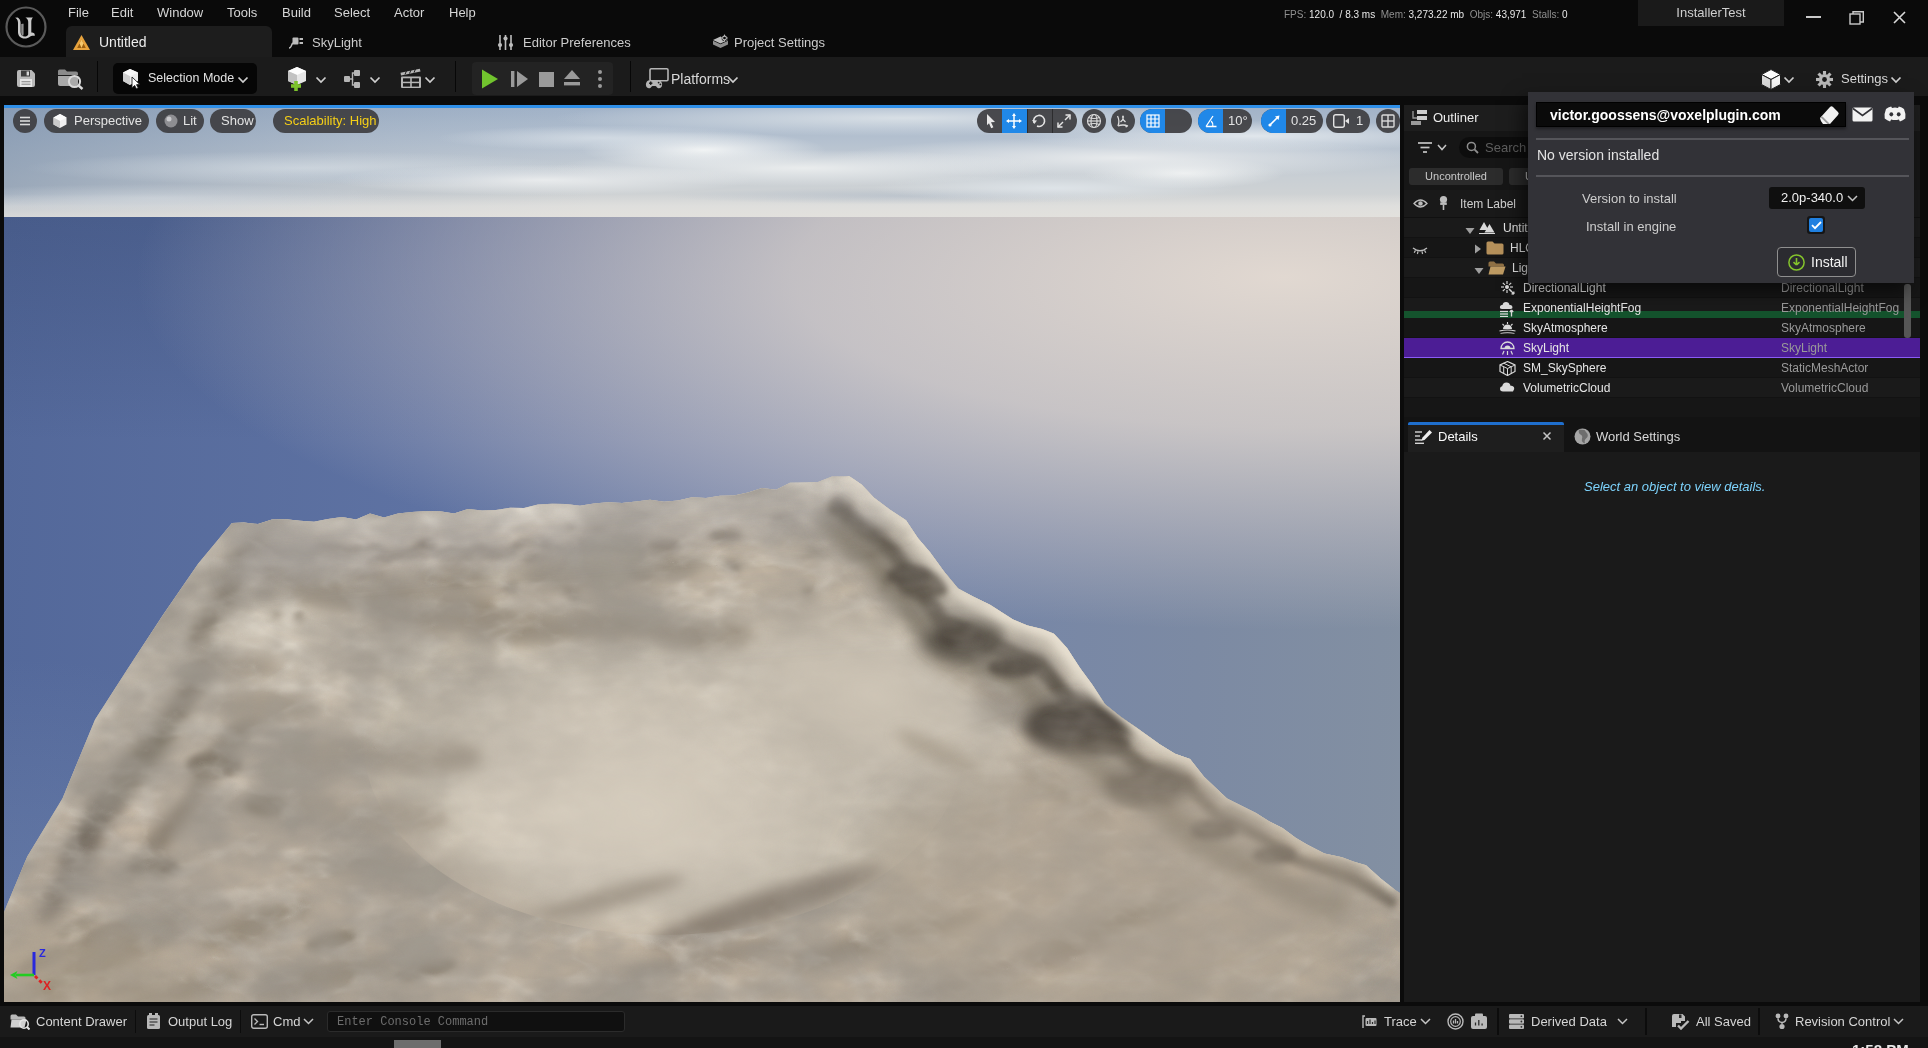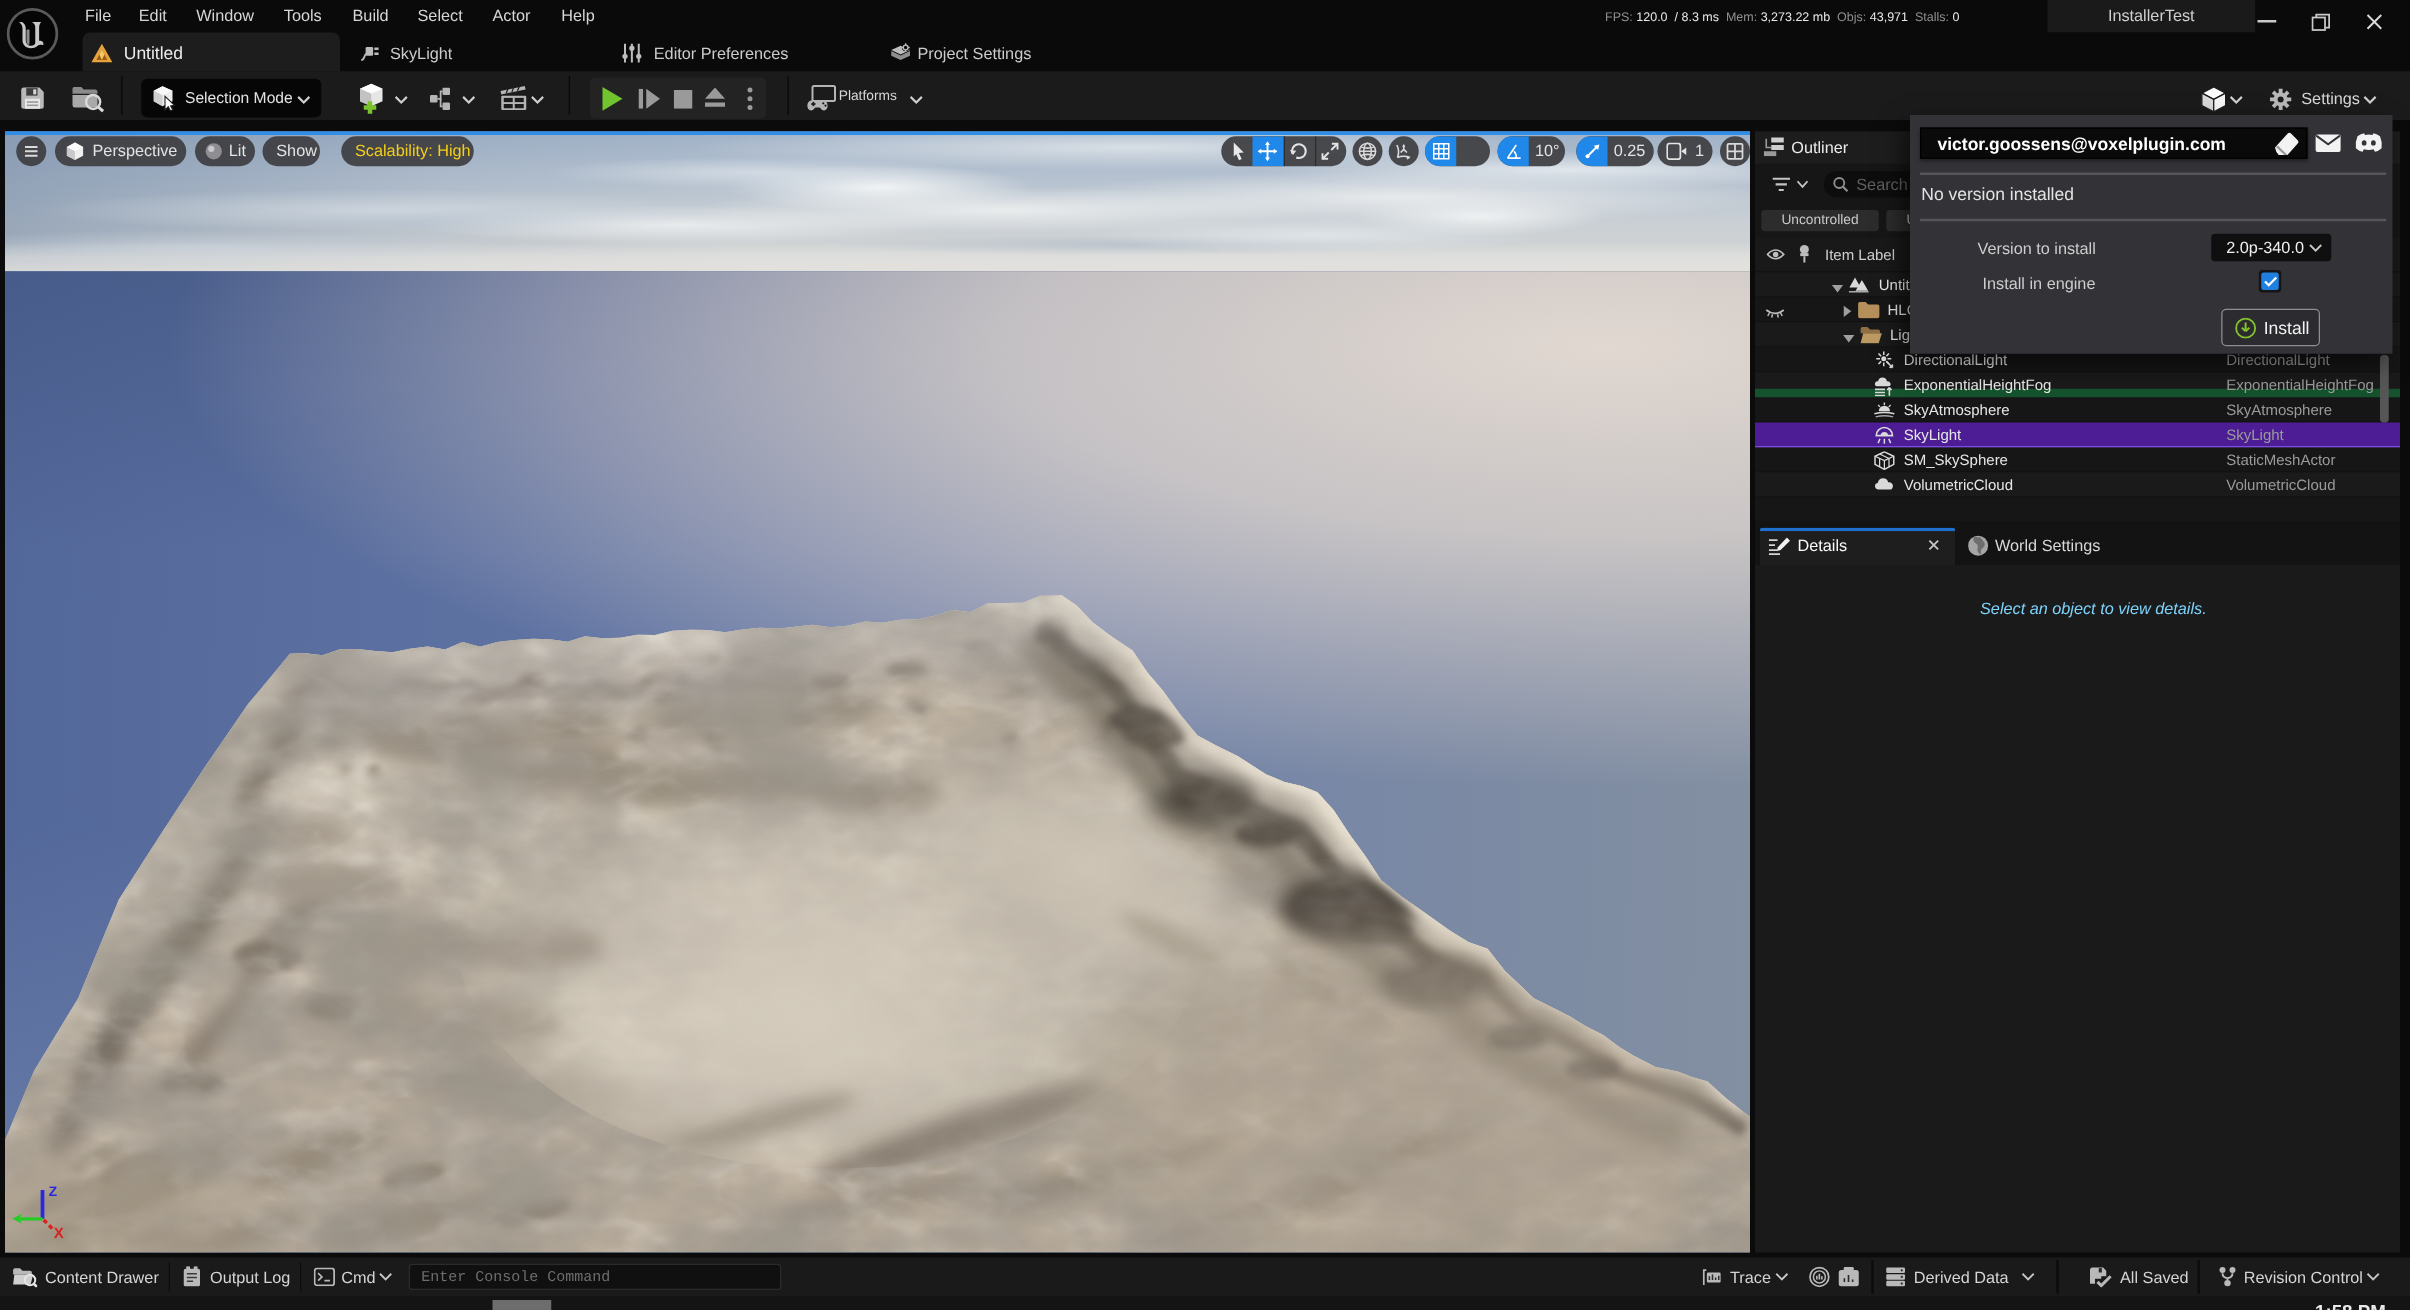--- a/index.html
+++ b/index.html
@@ -16,21 +16,21 @@
   <span class="abs txt" style="left:0px;">File</span>
   <span class="abs txt" style="left:43px;">Edit</span>
   <span class="abs txt" style="left:89px;">Window</span>
   <span class="abs txt" style="left:159px;">Tools</span>
   <span class="abs txt" style="left:214px;">Build</span>
   <span class="abs txt" style="left:266px;">Select</span>
   <span class="abs txt" style="left:326px;">Actor</span>
   <span class="abs txt" style="left:381px;">Help</span>
 </div>
 <div class="abs txt" id="stats" style="left:1284px;top:9px;font-size:10px;color:#8f8f8f;">FPS: <span style="color:#e8e8e8">120.0</span>&nbsp; <span style="color:#e8e8e8">/ 8.3 ms</span>&nbsp; Mem: <span style="color:#e8e8e8">3,273.22 mb</span>&nbsp; Objs: <span style="color:#e8e8e8">43,971</span>&nbsp; Stalls: <span style="color:#e8e8e8">0</span></div>
-<div class="abs" id="apptitle" style="left:1638px;top:0;width:166px;height:26px;background:#1a1a1a;color:#cfcfcf;font-size:13px;text-align:center;line-height:26px;">InstallerTest</div>
+<div class="abs" id="apptitle" style="left:1638px;top:0;width:146px;height:26px;background:#1a1a1a;color:#cfcfcf;font-size:13px;text-align:center;line-height:26px;">InstallerTest</div>
 
 <div class="abs" style="left:1806px;top:16px;width:15px;height:2px;background:#c9c9c9;"></div>
 <svg class="abs" style="left:1849px;top:10px;" width="16" height="15" viewBox="0 0 16 15">
   <rect x="1" y="4" width="10" height="10" fill="none" stroke="#c9c9c9" stroke-width="1.4"></rect>
   <path d="M4 4 V1.7 H14.3 V12 H11" fill="none" stroke="#c9c9c9" stroke-width="1.4"></path>
 </svg>
 <svg class="abs" style="left:1892px;top:10px;" width="15" height="15" viewBox="0 0 15 15">
   <path d="M2 2 L13 13 M13 2 L2 13" stroke="#d9d9d9" stroke-width="1.6"></path>
 </svg>
 
@@ -187,21 +187,21 @@
   <svg class="abs" style="left:645px;top:68px;" width="24" height="22" viewBox="0 0 24 22">
     <rect x="5" y="0.8" width="18" height="12" rx="1.2" fill="none" stroke="#b5b5b5" stroke-width="1.6"></rect>
     <path d="M5.5 12 C2 12 0.5 15 1 17.5 C1.4 19.6 3.4 21 5.2 20 C6.4 19.3 6.6 18 7.6 18 L10.4 18 C11.4 18 11.6 19.3 12.8 20 C14.6 21 16.6 19.6 17 17.5 C17.5 15 16 12 12.5 12 Z" fill="#b5b5b5"></path>
     <g fill="#1b1b1b">
         <rect x="4" y="14.5" width="3.4" height="1.4"></rect>
         <rect x="5" y="13.5" width="1.4" height="3.4"></rect>
         <circle cx="13.6" cy="14.6" r="0.9"></circle>
         <circle cx="15.4" cy="16.4" r="0.9"></circle>
       </g>
   </svg>
-  <div class="abs txt" style="left:671px;top:71px;font-size:11px;color:#d8d8d8;">Platforms</div>
+  <div class="abs txt" style="left:671px;top:71px;font-size:14px;color:#d8d8d8;">Platforms</div>
   <svg class="abs" style="left:727px;top:76px;" width="12" height="8" viewBox="0 0 12 8">
       <path d="M1.5 1.5 L6 6 L10.5 1.5" stroke="#cfcfcf" stroke-width="1.7" fill="none"></path>
     </svg>
   
   <svg class="abs" style="left:1761px;top:69px;" width="20" height="21" viewBox="0 0 20 21">
     <path d="M10 0.5 L19.5 5.5 L19.5 15.5 L10 20.5 L0.5 15.5 L0.5 5.5 Z" fill="#f2f2f2"></path>
     <path d="M10 0.5 L19.5 5.5 L10 10.5 L0.5 5.5 Z" fill="#fdfdfd" stroke="#1b1b1b" stroke-width="1"></path>
     <path d="M10 10.5 L10 20.5 L0.5 15.5 L0.5 5.5 Z" fill="#d9d9d9" stroke="#1b1b1b" stroke-width="1"></path>
     <path d="M10 10.5 L10 20.5 L19.5 15.5 L19.5 5.5 Z" fill="#f6f6f6" stroke="#1b1b1b" stroke-width="1"></path>
   </svg>

